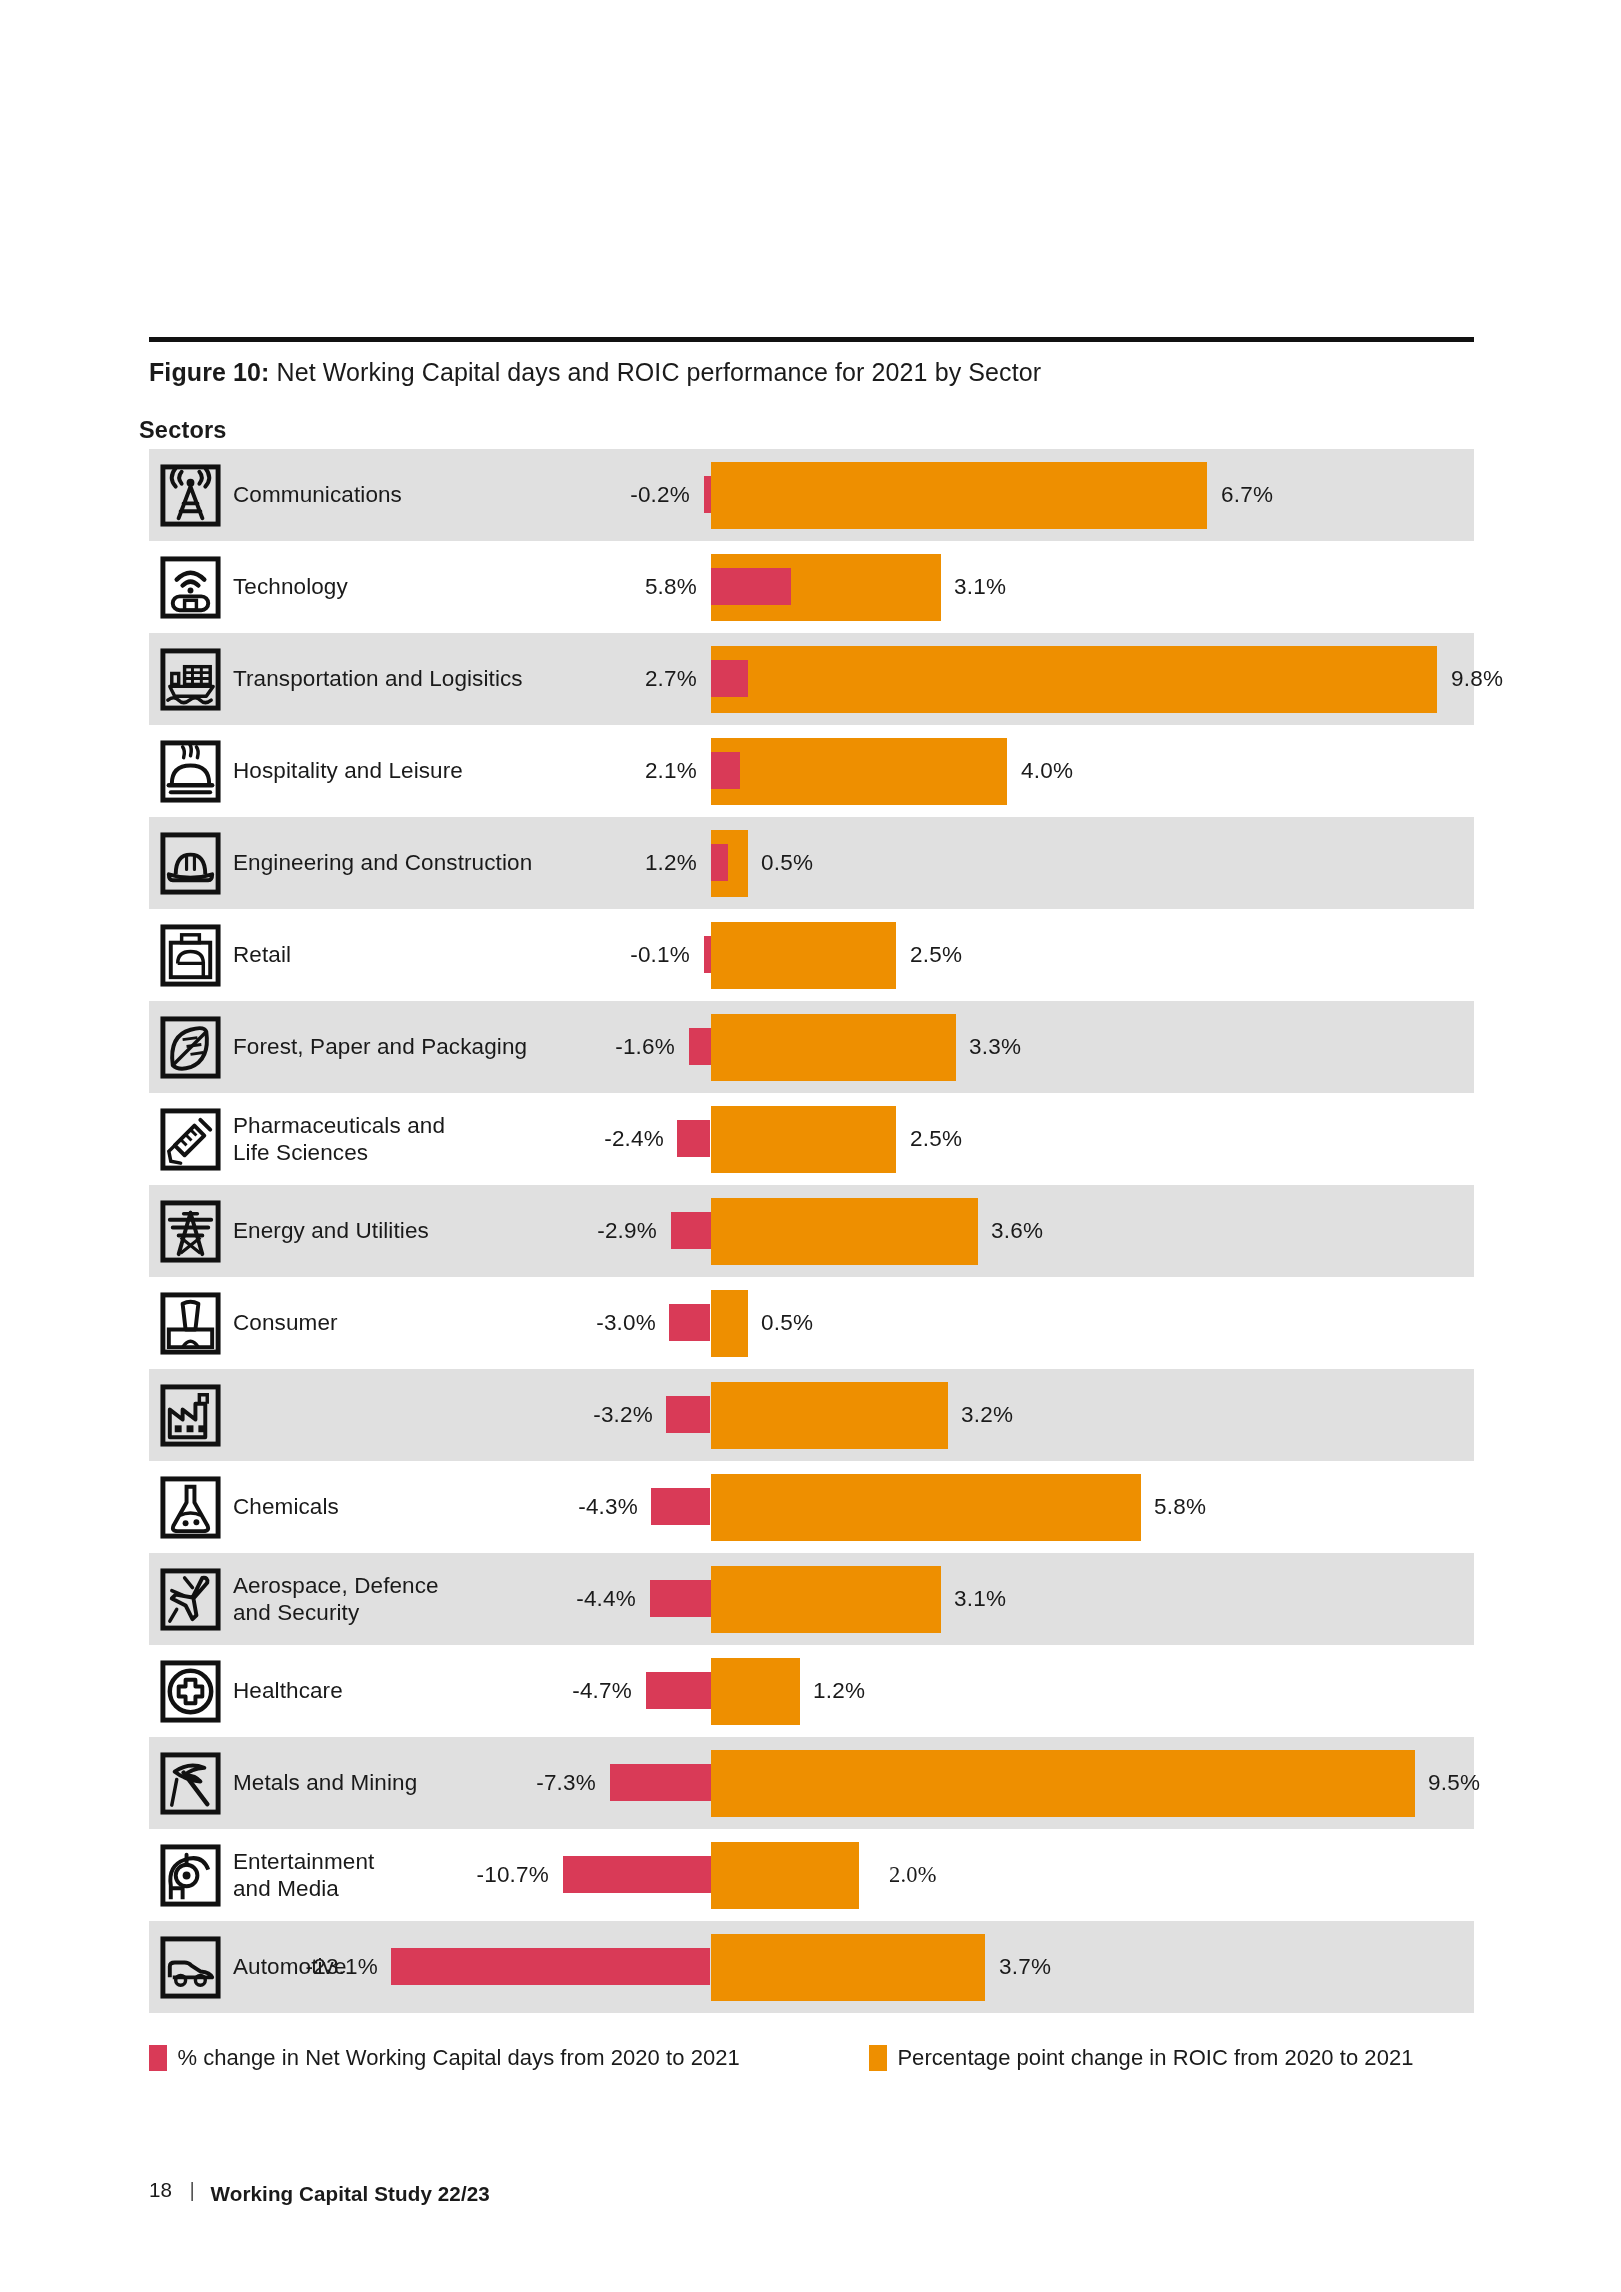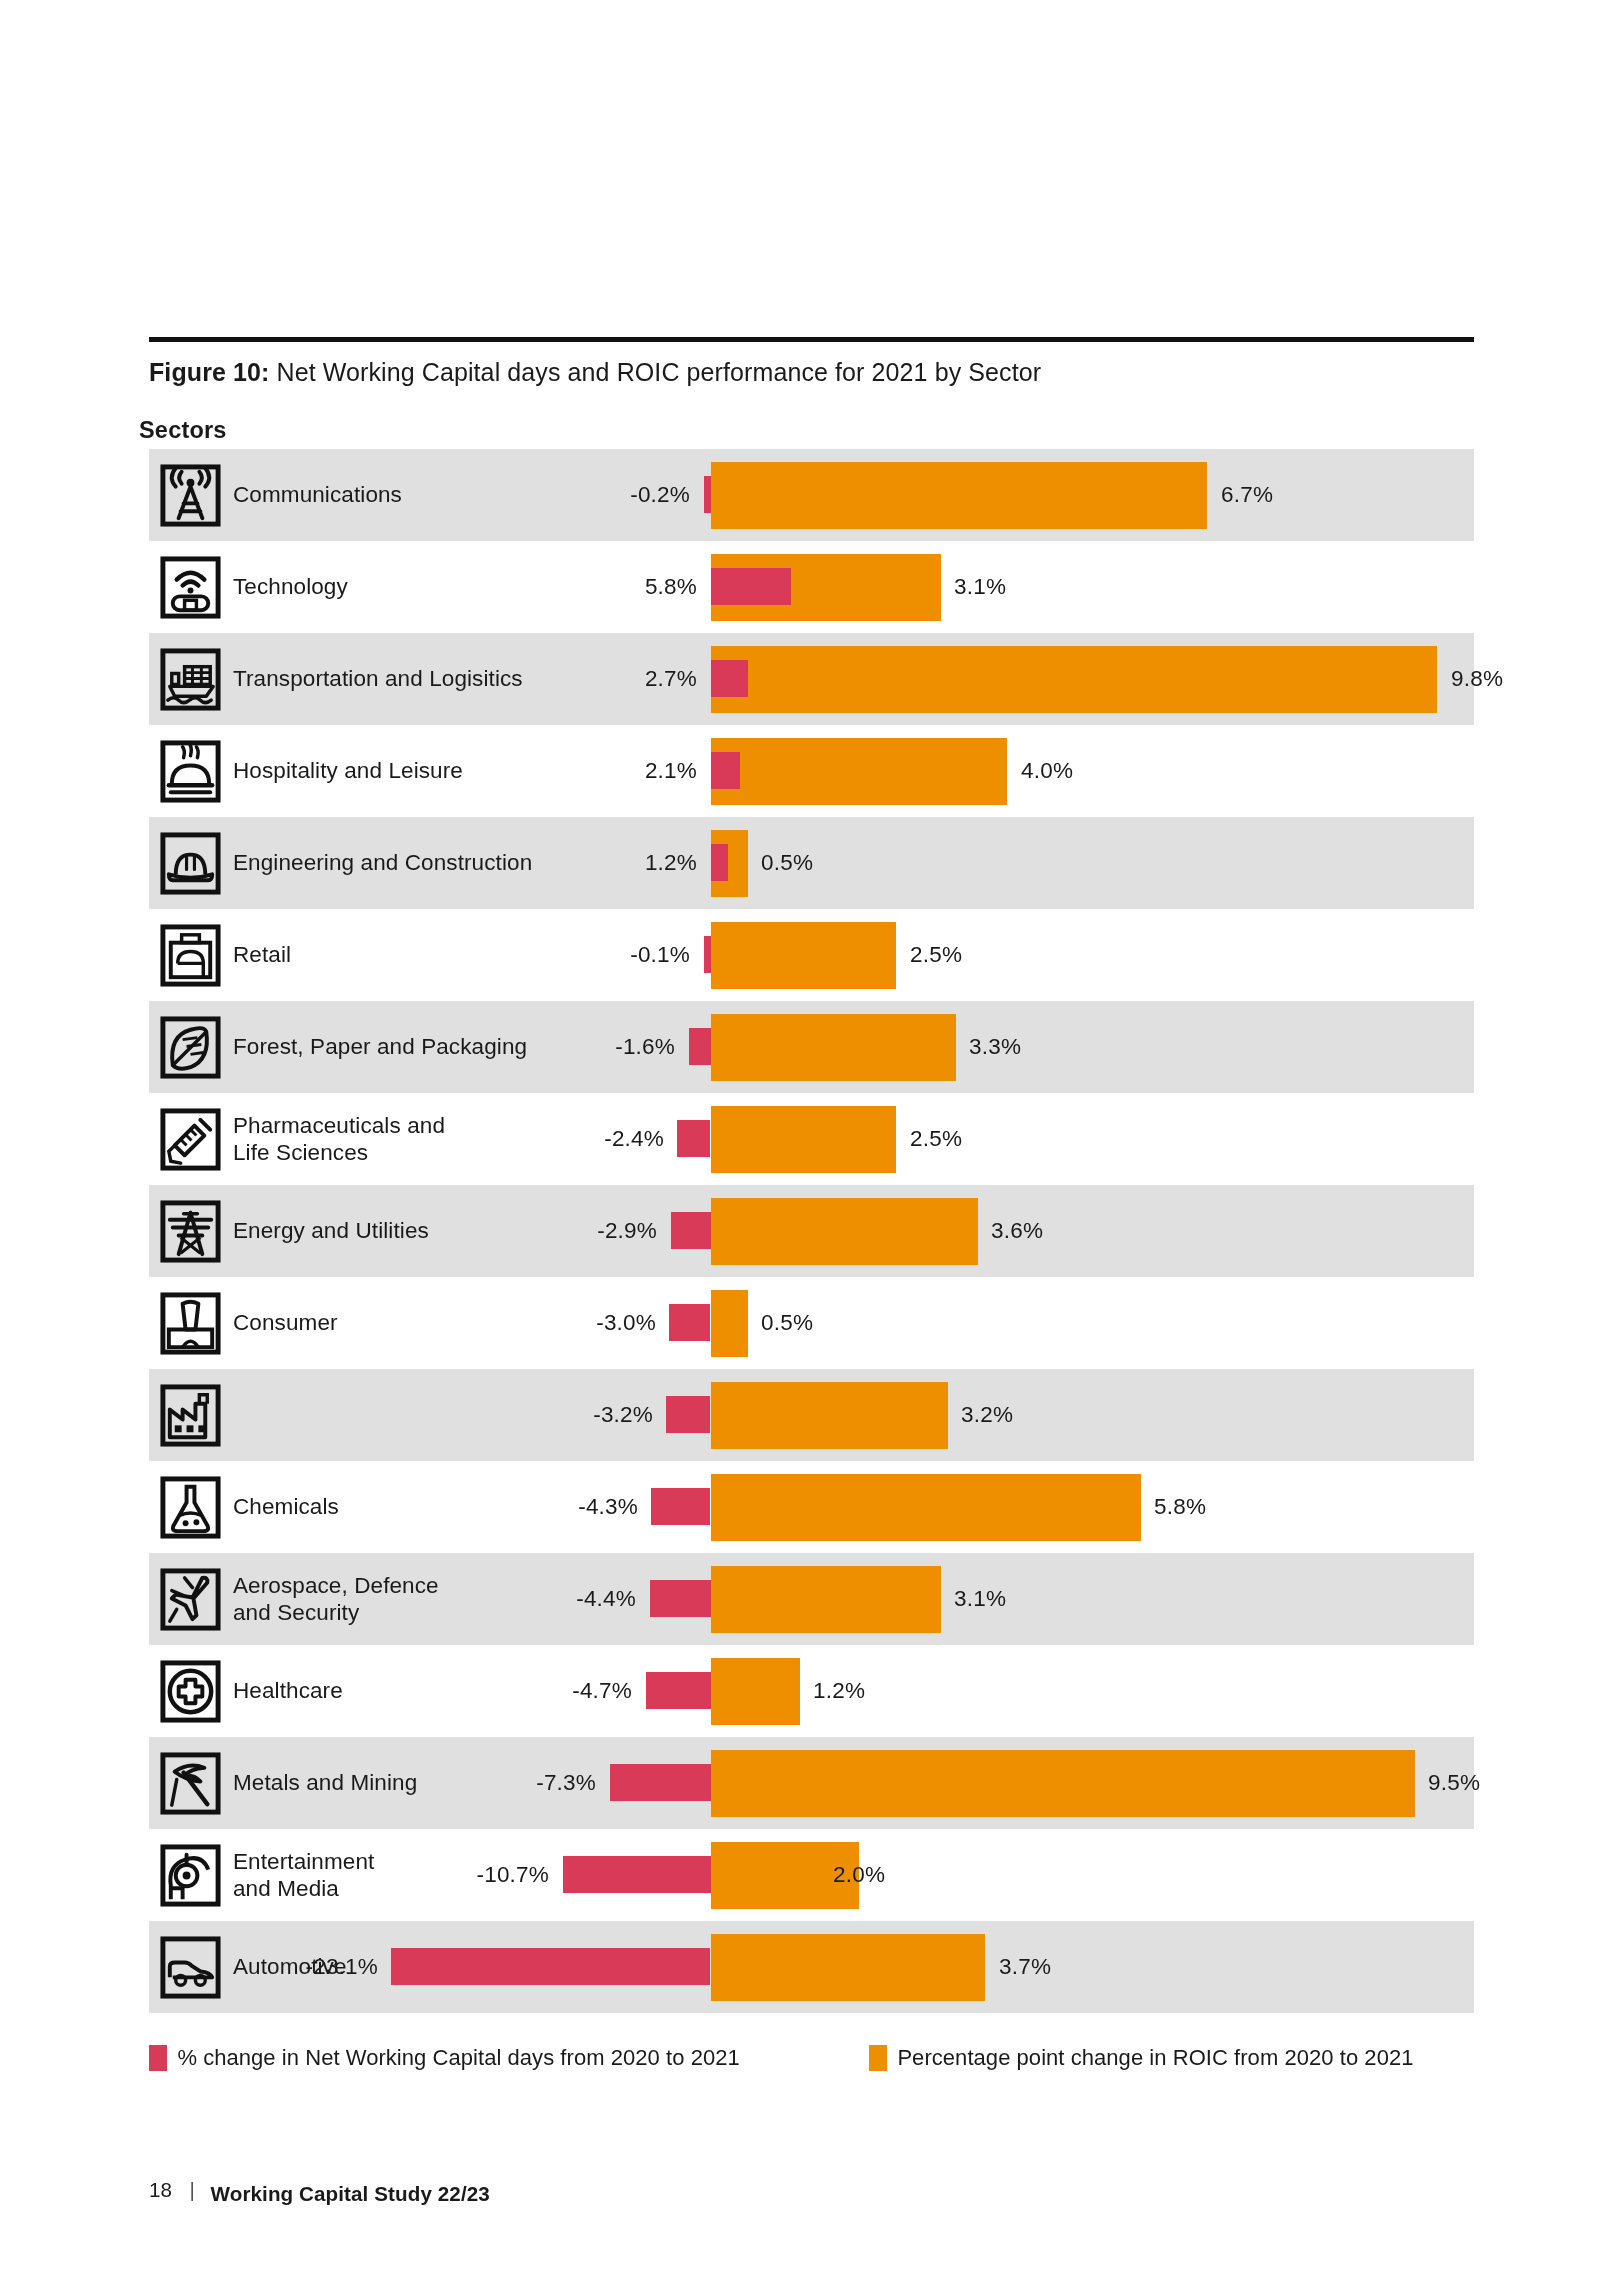--- a/index.html
+++ b/index.html
@@ -521,21 +521,21 @@
           </svg>
         </div>
         <div class="sector-name">
           <span class="nm">Entertainment
 and Media</span>
         </div>
         <div class="bars">
           <div class="bar-roic" style="width: 148px;"></div>
           <div class="bar-nwc" style="width: 148px; left: 414px;"></div>
           <div class="lbl lbl-nwc" style="left: 243px; width: 157px;">-10.7%</div>
-          <div class="lbl lbl-roic" style="left: 684px; width: 176px;">2.0%</div>
+          <div class="lbl lbl-roic" style="left: 740px; width: 176px; font-family: Liberation Serif, serif;">2.0%</div>
         </div>
       </div>
       <div class="row banded">
         <div class="icon-box">
           <svg viewBox="0 0 68 68" xmlns="http://www.w3.org/2000/svg">
             <rect x="6" y="5" width="56" height="58" fill="none" stroke="#111" stroke-width="5"></rect>
             <path d="M13 44 V33 q0 -4 5 -4 h10 q4 0 7 3 l9 6 q10 1 12 6 H16" fill="none" stroke="#111" stroke-width="4" stroke-linejoin="round"></path>
             <circle cx="24" cy="47" r="5" fill="none" stroke="#111" stroke-width="3.5"></circle>
             <circle cx="44" cy="47" r="5" fill="none" stroke="#111" stroke-width="3.5"></circle>
           </svg>

